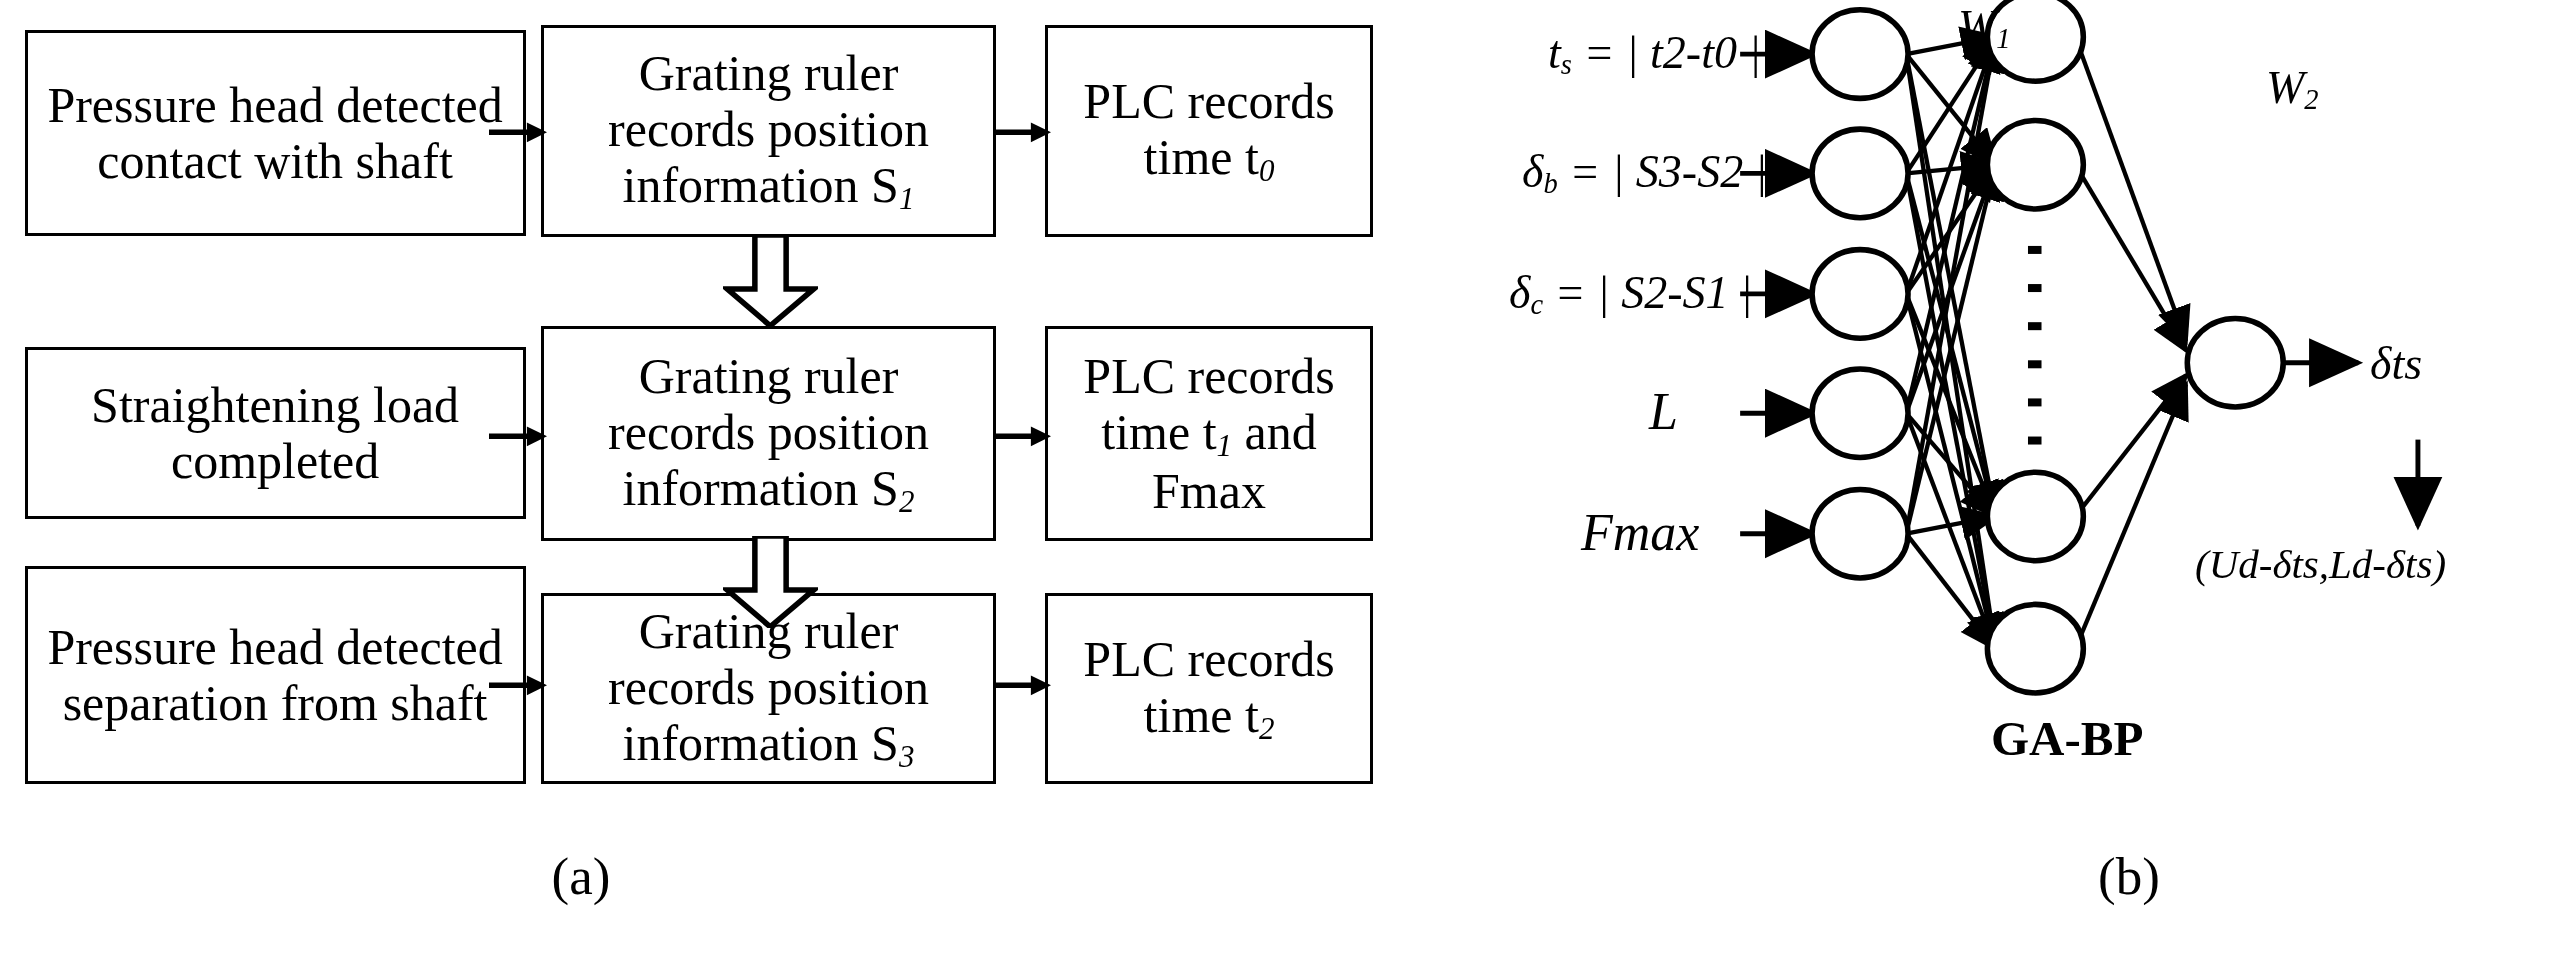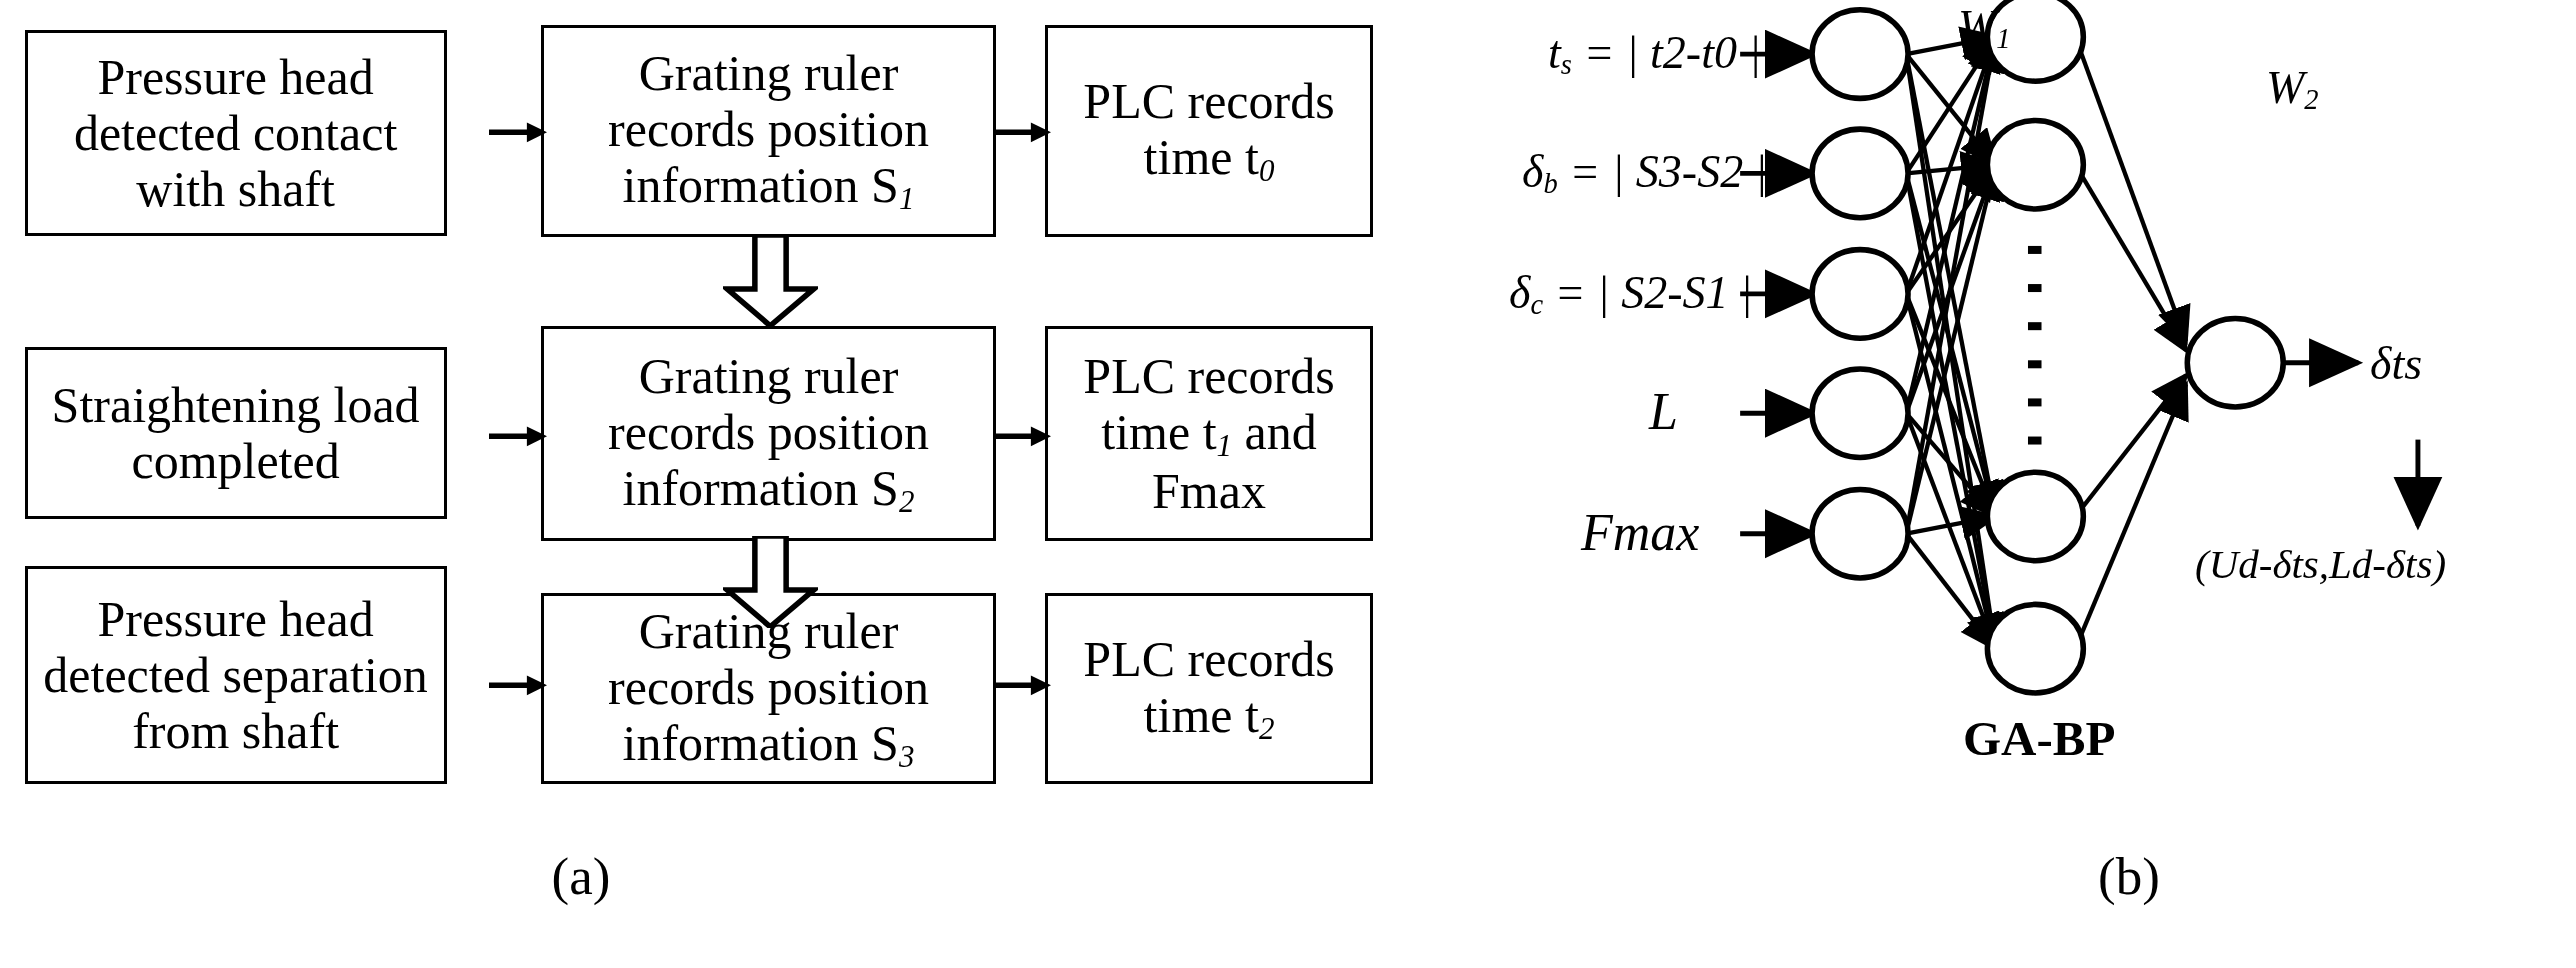--- a/index.html
+++ b/index.html
@@ -36,21 +36,21 @@
     align-items: center;
     justify-content: center;
     text-align: center;
     line-height: 1.12;
     font-size: 50px;
     padding: 2.5px 6.1px;
   }
   .fc-box .txt { display: block; width: 100%; }
 
   
-  .col1 { left: 24.6px;  width: 422px; }
+  .col1 { left: 24.6px;  width: 501px; }
   .col2 { left: 541px; width: 455px; }
   .col3 { left: 1045px; width: 328px; }
 
   
   #box-left-1  { top: 29.5px;  height: 206px; }
   #box-left-2  { top: 347px; height: 172px; }
   #box-left-3  { top: 566px; height: 218px; }
 
   #box-mid-1   { top: 24.6px;  height: 212px; }
   #box-mid-2   { top: 326px; height: 215px; }
@@ -105,20 +105,21 @@
     font-size: 0.62em;
     font-style: italic;
     vertical-align: -0.22em;
   }
   .gabp {
     position: absolute;
     font-size: 49px;
     font-weight: bold;
     font-style: normal;
     white-space: nowrap;
+    margin-left: 28px;
   }
   .sub-i { font-size: 0.62em; vertical-align: -0.22em; font-style: italic; }
   .ital { }
 </style>
 </head>
 <body>
 
 <div id="root">
 
   <div id="panel-a">

